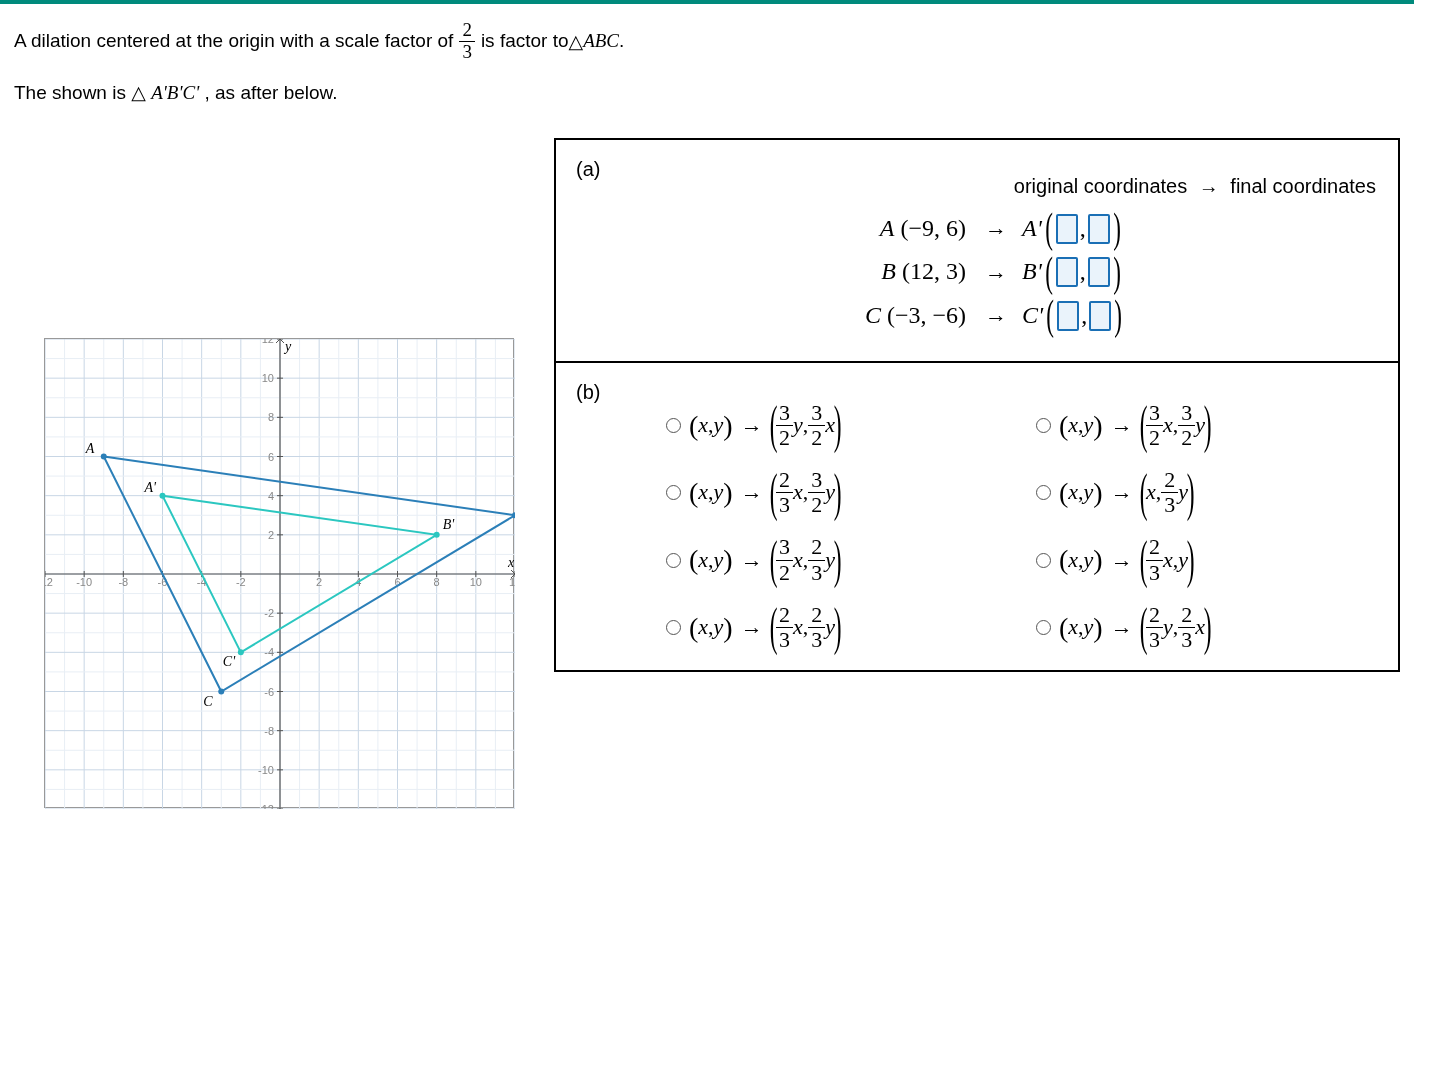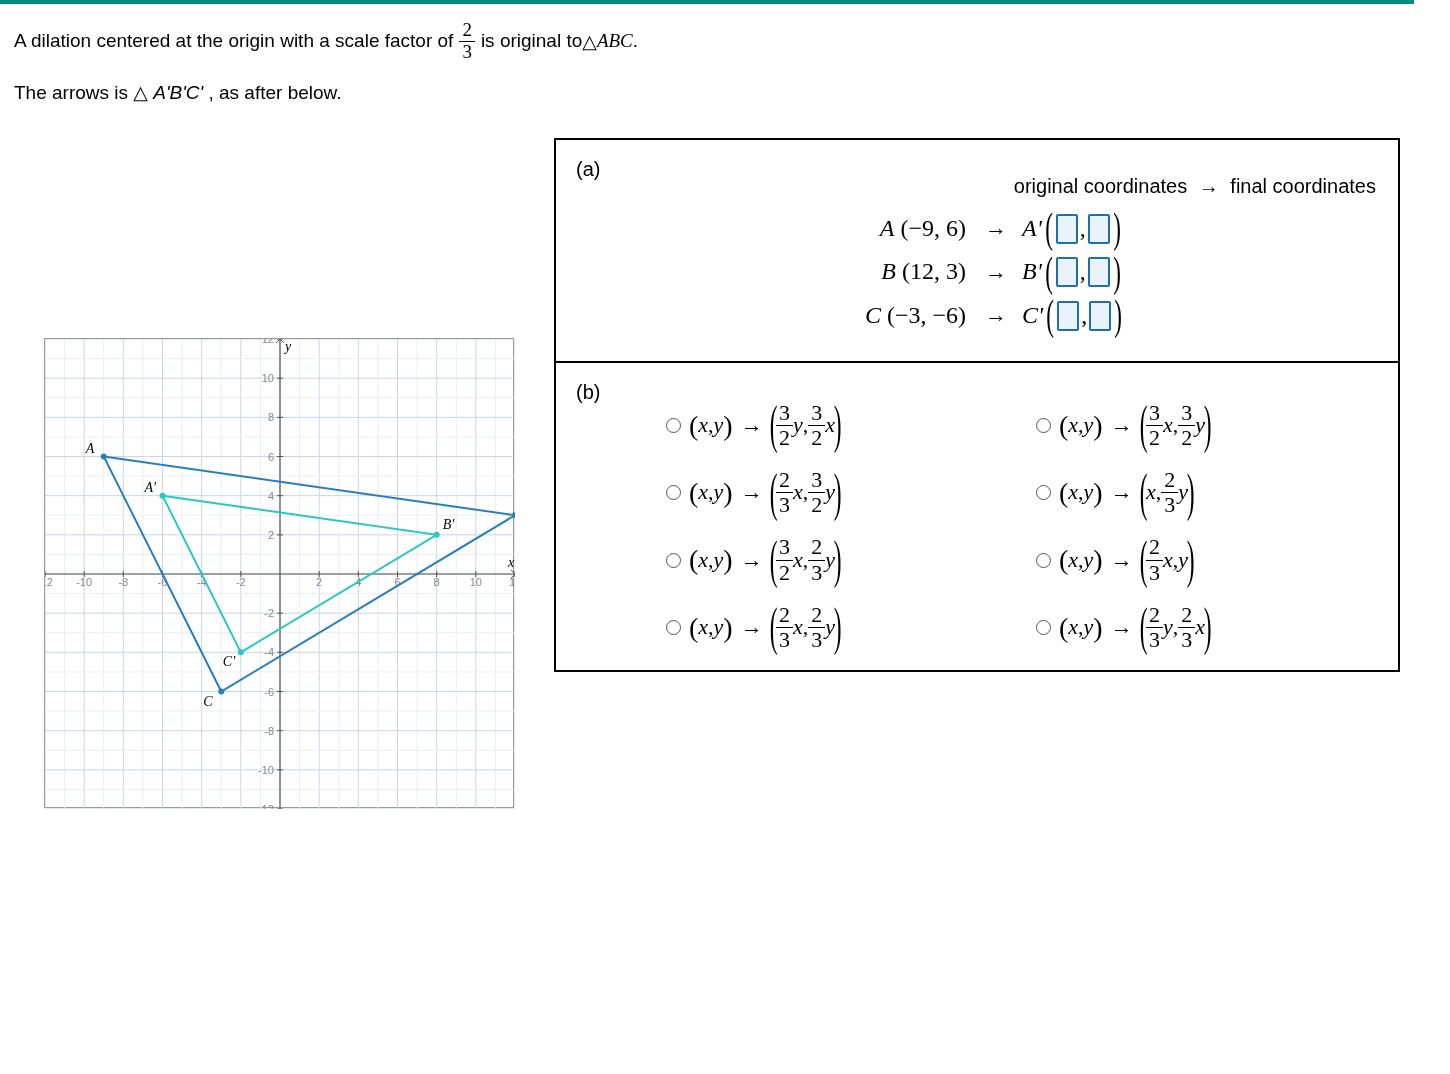--- a/index.html
+++ b/index.html
@@ -5,21 +5,21 @@
   * { box-sizing: border-box; margin: 0; padding: 0; }
   body { font-family: Arial, Helvetica, sans-serif; font-size: 19px; color: #000; background: #fff; }
   .page { width: 1414px; height: 1074px; position: relative; padding: 10px 14px; }
   .topbar { height: 4px; background: #008a7c; position: absolute; top: 0; left: 0; right: 0; }
   .question { margin-top: 10px; }
   .frac { display: inline-block; vertical-align: middle; text-align: center; font-family: 'Times New Roman', serif; }
   .frac .num { display: block; border-bottom: 1.5px solid #000; padding: 0 3px; line-height: 1.1; }
   .frac .den { display: block; padding: 0 3px; line-height: 1.1; }
   .tri { font-family: 'Times New Roman', serif; }
   .it { font-style: italic; font-family: 'Times New Roman', serif; }
-  .prime { font-family: Liberation Sans, sans-serif; }
+  .prime { font-family: Liberation Serif, serif; }
   .content-row { display: flex; margin-top: 34px; align-items: flex-start; }
   .graph-col { width: 540px; padding-top: 200px; }
   .answer-col { flex: 1; }
   .answer-box { border: 2px solid #000; }
   .part { padding: 18px 22px 18px 20px; }
   .part-a { border-bottom: 2px solid #000; }
   .part-row { display: flex; }
   .part-label { width: 40px; font-size: 20px; }
   .part-body { flex: 1; font-size: 20px; line-height: 1.4; }
   .subhead { text-align: right; margin-top: 14px; font-size: 20px; }
@@ -45,27 +45,27 @@
 <div class="page">
   <div class="topbar"></div>
 
   <div class="question">
     <div style="display:flex;align-items:center;flex-wrap:wrap;">
       <span>A dilation centered at the origin with a scale factor of </span>
       <span class="frac" style="margin:0 6px;">
         <span class="num">2</span>
         <span class="den">3</span>
       </span>
-      <span> is original to </span>
+      <span> is factor to </span>
       <span class="tri">△</span>
       <span class="it">ABC</span>
         <span>.</span>
     </div>
     <div style="margin-top:18px;">
-      <span>The arrows is </span>
+      <span>The shown is </span>
       <span class="tri">△</span>
       <span class="it prime">A'B'C'</span>
       <span>, as after below.</span>
     </div>
   </div>
 
   <div class="content-row">
     <div class="graph-col">
       <div class="grid-container">
         <svg viewBox="0 0 470 470" width="470" height="470">

